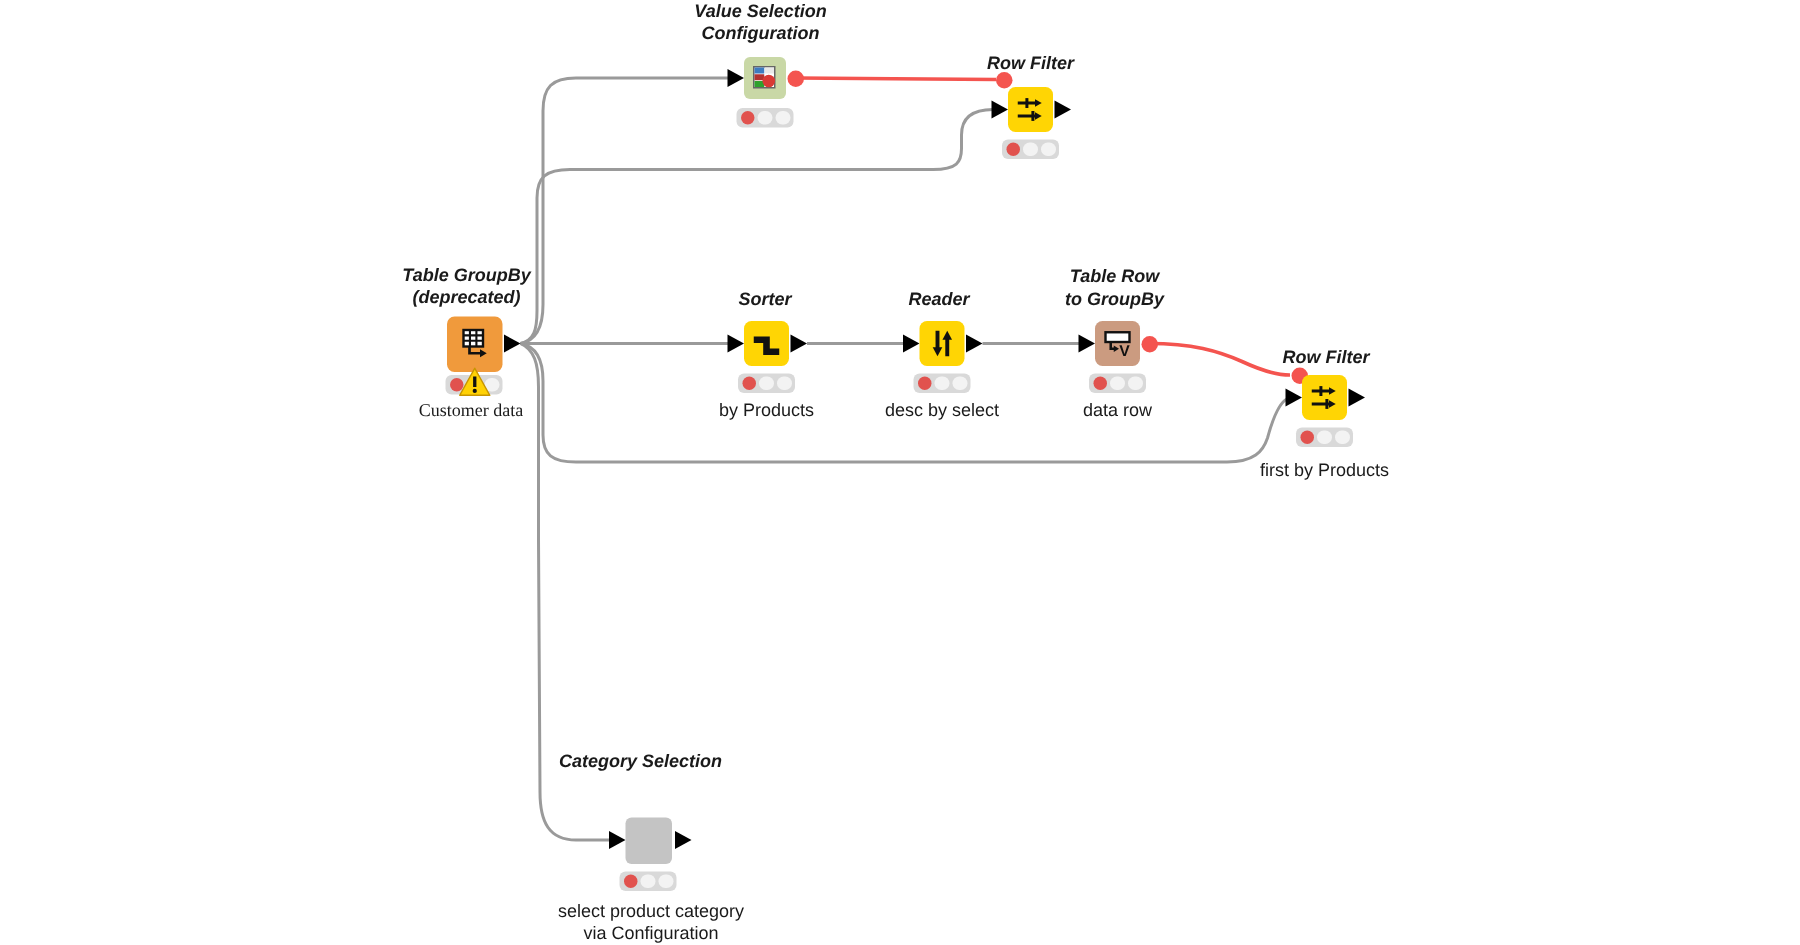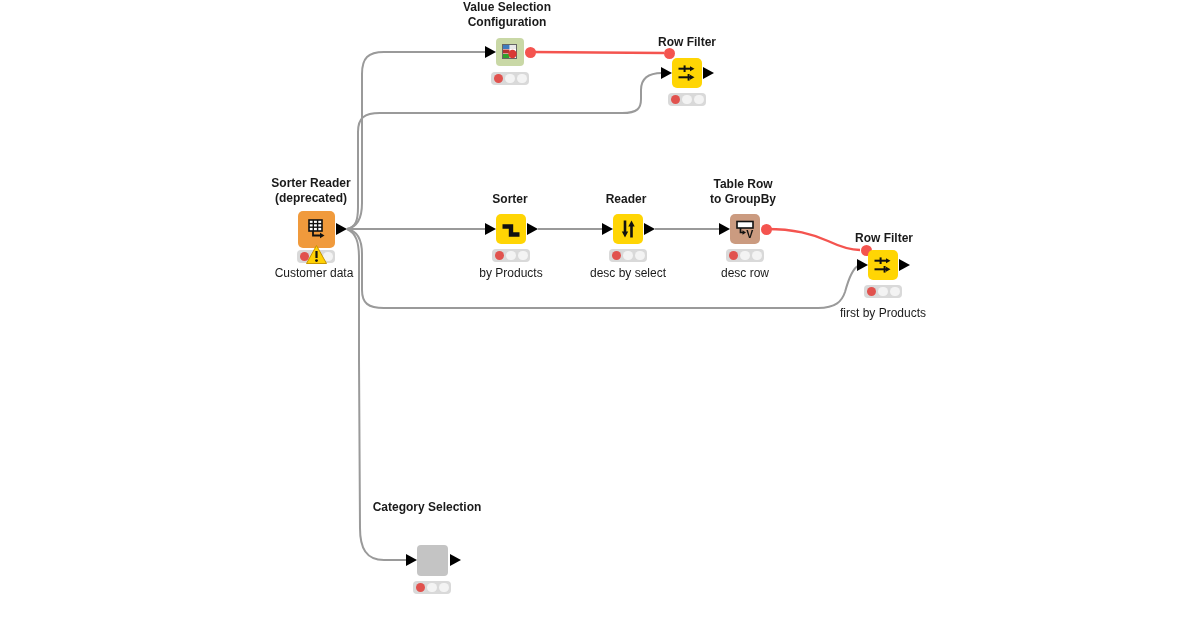--- a/index.html
+++ b/index.html
@@ -10,21 +10,21 @@
   .conn-layer{position:absolute;left:0;top:0;width:1200px;height:630px;}
   .conn{fill:none;stroke:#9a9a9a;stroke-width:2;}
   .conn.red{stroke:#f4544f;stroke-width:2.4;}
   .knode{position:absolute;border-radius:5px;display:flex;align-items:center;justify-content:center;}
   .knode.orange{background:#f09a3c;}
   .knode.yellow{background:#ffd504;}
   .knode.green{background:#c9d8a6;}
   .knode.tan{background:#cb9b80;}
   .knode.gray{background:#c4c4c4;}
   .node-label{position:absolute;transform:translateX(-50%);font-weight:700;font-size:12px;
-    line-height:15px;text-align:center;white-space:pre-line;}
+    line-height:15px;text-align:center;white-space:pre-line;font-style:italic;}
   .node-sublabel{position:absolute;transform:translateX(-50%);font-weight:400;font-size:12px;
     line-height:15px;text-align:center;white-space:pre-line;}
   .traffic{position:absolute;width:38px;height:13px;background:#d9d9d9;border-radius:4px;
     display:flex;align-items:center;justify-content:space-between;padding:0 2.5px;box-sizing:border-box;}
   .dot{width:9.5px;height:9.5px;border-radius:50%;}
   .dot.lit{background:#e1524e;}
   .dot.off{background:#f3f3f3;}
   .port-in{position:absolute;width:0;height:0;border-top:6px solid transparent;
     border-bottom:6px solid transparent;border-left:11px solid #000;}
   .port-out{position:absolute;width:0;height:0;border-top:6px solid transparent;
@@ -43,21 +43,21 @@
     <path class="conn" d="M347,229 C356,227 358,220 358,207 L358,132 C358,118 364,113 380,113 L622,113 C638,113 641,108 641,99 L641,90 C641,79 648,73 662,73"></path>
     <path class="conn" d="M347,229 L486,229"></path>
     <path class="conn" d="M347,229 C358,231 362,240 362,254 L362,290 C362,303 368,308 384,308 L818,308 C836,308 842,301 845,292 C848,281 852,269 858,266"></path>
     <path class="conn" d="M347,229 C356,233 359,242 359,258 L359,360 C359,430 360,480 360,528 C360,548 366,560 384,560 L407,560"></path>
     <path class="conn" d="M538,229 L603,229"></path>
     <path class="conn" d="M655,229 L720,229"></path>
     <path class="conn red" d="M531,52 C560,52 640,53 664,53"></path>
     <path class="conn red" d="M766,229 C795,229 812,234 828,241 C843,248 852,250 860,250"></path>
   </svg>
 
-  <div class="node-label" style="left:311px;top:176px;">Sorter Reader
+  <div class="node-label" style="left:311px;top:176px;">Table GroupBy
 (deprecated)</div>
   <div class="port-out" style="left:336px;top:223px;"></div>
   <div class="knode orange" style="left:298px;top:211px;width:37px;height:37px;">
     <svg class="icon-svg" width="26" height="26" viewBox="0 0 26 26">
       <rect x="5" y="3" width="13" height="11" fill="#ffffff" stroke="#111" stroke-width="1.6"></rect>
       <line x1="9.3" y1="3" x2="9.3" y2="14" stroke="#111" stroke-width="1.4"></line>
       <line x1="13.6" y1="3" x2="13.6" y2="14" stroke="#111" stroke-width="1.4"></line>
       <line x1="5" y1="6.6" x2="18" y2="6.6" stroke="#111" stroke-width="1.4"></line>
       <line x1="5" y1="10.2" x2="18" y2="10.2" stroke="#111" stroke-width="1.4"></line>
       <path d="M9,14 v4.5 h7" fill="none" stroke="#111" stroke-width="1.8"></path>
@@ -67,21 +67,21 @@
   <div class="traffic" style="left:297px;top:250px;">
     <span class="dot lit"></span>
     <span class="dot off"></span>
     <span class="dot off"></span>
   </div>
   <svg class="warn" style="left:305px;top:244px;" width="23" height="21" viewBox="0 0 23 21">
     <polygon points="11.5,1.5 21.5,19.5 1.5,19.5" fill="#ffd105" stroke="#c79500" stroke-width="1" stroke-linejoin="round"></polygon>
     <rect x="10.4" y="7" width="2.2" height="7" fill="#111"></rect>
     <circle cx="11.5" cy="16.6" r="1.4" fill="#111"></circle>
   </svg>
-  <div class="node-sublabel" style="left:314px;top:266px;">Customer data</div>
+  <div class="node-sublabel" style="left:314px;top:266px;font-family:Liberation Serif, serif;">Customer data</div>
 
   <div class="node-label" style="left:507px;top:0px;">Value Selection
 Configuration</div>
   <div class="port-in" style="left:485px;top:46px;"></div>
   <div class="knode green" style="left:496px;top:38px;width:28px;height:28px;border-radius:4px;">
     <svg class="icon-svg" width="18" height="18" viewBox="0 0 18 18">
       <rect x="1.5" y="1.5" width="14" height="14" fill="#ffffff" stroke="#666" stroke-width="1"></rect>
       <rect x="2" y="2" width="6.5" height="4" fill="#3e7bbf"></rect>
       <rect x="9" y="2" width="6" height="4" fill="#e8e8e8"></rect>
       <rect x="2" y="6.5" width="6.5" height="4" fill="#b23230"></rect>
@@ -159,21 +159,21 @@
       <polygon points="9.5,13.3 9.5,17.7 13,15.5" fill="#111"></polygon>
       <text x="13.2" y="20.5" font-family="Liberation Sans, sans-serif" font-size="10.5" font-weight="700" fill="#111">V</text>
     </svg>
   </div>
   <div class="port-var" style="left:760.5px;top:223.5px;"></div>
   <div class="traffic" style="left:726px;top:249px;">
     <span class="dot lit"></span>
     <span class="dot off"></span>
     <span class="dot off"></span>
   </div>
-  <div class="node-sublabel" style="left:745px;top:266px;">desc row</div>
+  <div class="node-sublabel" style="left:745px;top:266px;">data row</div>
 
   <div class="node-label" style="left:884px;top:231px;">Row Filter</div>
   <div class="port-var" style="left:860.5px;top:244.5px;"></div>
   <div class="port-in" style="left:857px;top:259px;"></div>
   <div class="knode yellow" style="left:868px;top:250px;width:30px;height:30px;">
     <svg class="icon-svg" width="24" height="24" viewBox="0 0 24 24">
       <rect x="8.6" y="4.4" width="2" height="6.6" fill="#111"></rect>
       <line x1="3.5" y1="7.7" x2="15.5" y2="7.7" stroke="#111" stroke-width="2"></line>
       <polygon points="15,5.2 15,10.2 19.5,7.7" fill="#111"></polygon>
       <rect x="12.6" y="13" width="2" height="6.6" fill="#111"></rect>
@@ -191,14 +191,16 @@
 
   <div class="node-label" style="left:427px;top:500px;">Category Selection</div>
   <div class="port-in" style="left:406px;top:554px;"></div>
   <div class="knode gray" style="left:417px;top:545px;width:31px;height:31px;border-radius:4px;"></div>
   <div class="port-out" style="left:450px;top:554px;"></div>
   <div class="traffic" style="left:413px;top:581px;">
     <span class="dot lit"></span>
     <span class="dot off"></span>
     <span class="dot off"></span>
   </div>
+  <div class="node-sublabel" style="left:434px;top:600px;">select product category
+via Configuration</div>
 
 </div>
 
 </body></html>

